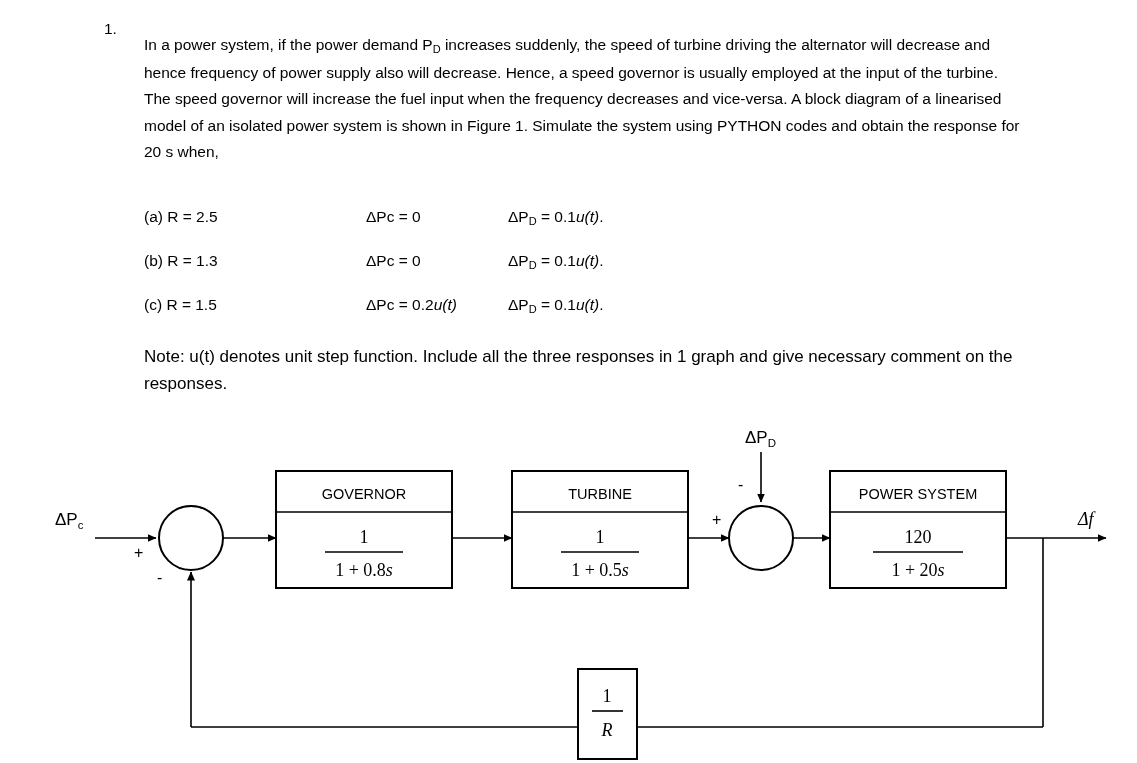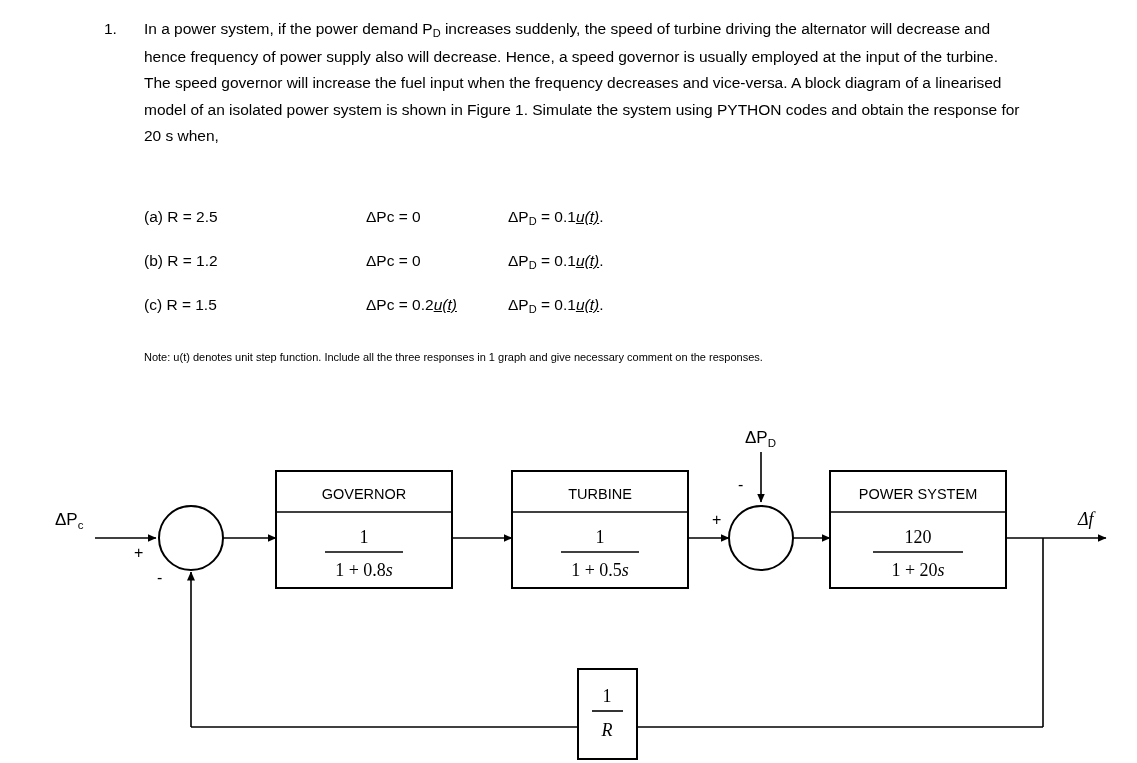--- a/index.html
+++ b/index.html
@@ -35,28 +35,29 @@
     font-weight: normal;
   }
   .q-body {
     flex: 1 1 auto;
   }
   .q-paragraph {
     font-size: 15.5px;
     line-height: 26.5px;
     text-align: left;
     letter-spacing: -0.02px;
+    margin-top: 16px;
   }
   .sub {
     vertical-align: baseline;
     font-size: 11px;
     position: relative;
     top: 3px;
   }
-  .ital { font-style: italic; text-decoration: underline; }
+  .ital { font-style: italic; }
 
   
   #cases {
     position: absolute;
     left: 144px;
     top: 207px;
     width: 520px;
   }
   .case-row {
     display: flex;
@@ -68,21 +69,21 @@
   .case-c1 { width: 182px; flex: 0 0 182px; }
   .case-c2 { width: 142px; flex: 0 0 142px; margin-left: 40px; }
   .case-c3 { flex: 1 1 auto; }
 
   
   #note {
     position: absolute;
     left: 144px;
     top: 344px;
     width: 880px;
-    font-size: 11px;
+    font-size: 17px;
     line-height: 26.5px;
   }
 
   
   #diagram {
     position: absolute;
     left: 0;
     top: 0;
     width: 1137px;
     height: 763px;
@@ -141,21 +142,21 @@
 
 <div id="cases">
 
   <div class="case-row">
     <div class="case-c1">(a) R = 2.5</div>
     <div class="case-c2">ΔPc = 0</div>
     <div class="case-c3"><span>ΔP</span><span class="sub">D</span><span> = 0.1</span><span class="ital">u(t)</span><span>.</span></div>
   </div>
 
   <div class="case-row">
-    <div class="case-c1">(b) R = 1.2</div>
+    <div class="case-c1">(b) R = 1.3</div>
     <div class="case-c2">ΔPc = 0</div>
     <div class="case-c3"><span>ΔP</span><span class="sub">D</span><span> = 0.1</span><span class="ital">u(t)</span><span>.</span></div>
   </div>
 
   <div class="case-row">
     <div class="case-c1">(c) R = 1.5</div>
     <div class="case-c2"><span>ΔPc = 0.2</span><span class="ital">u(t)</span></div>
     <div class="case-c3"><span>ΔP</span><span class="sub">D</span><span> = 0.1</span><span class="ital">u(t)</span><span>.</span></div>
   </div>
 

